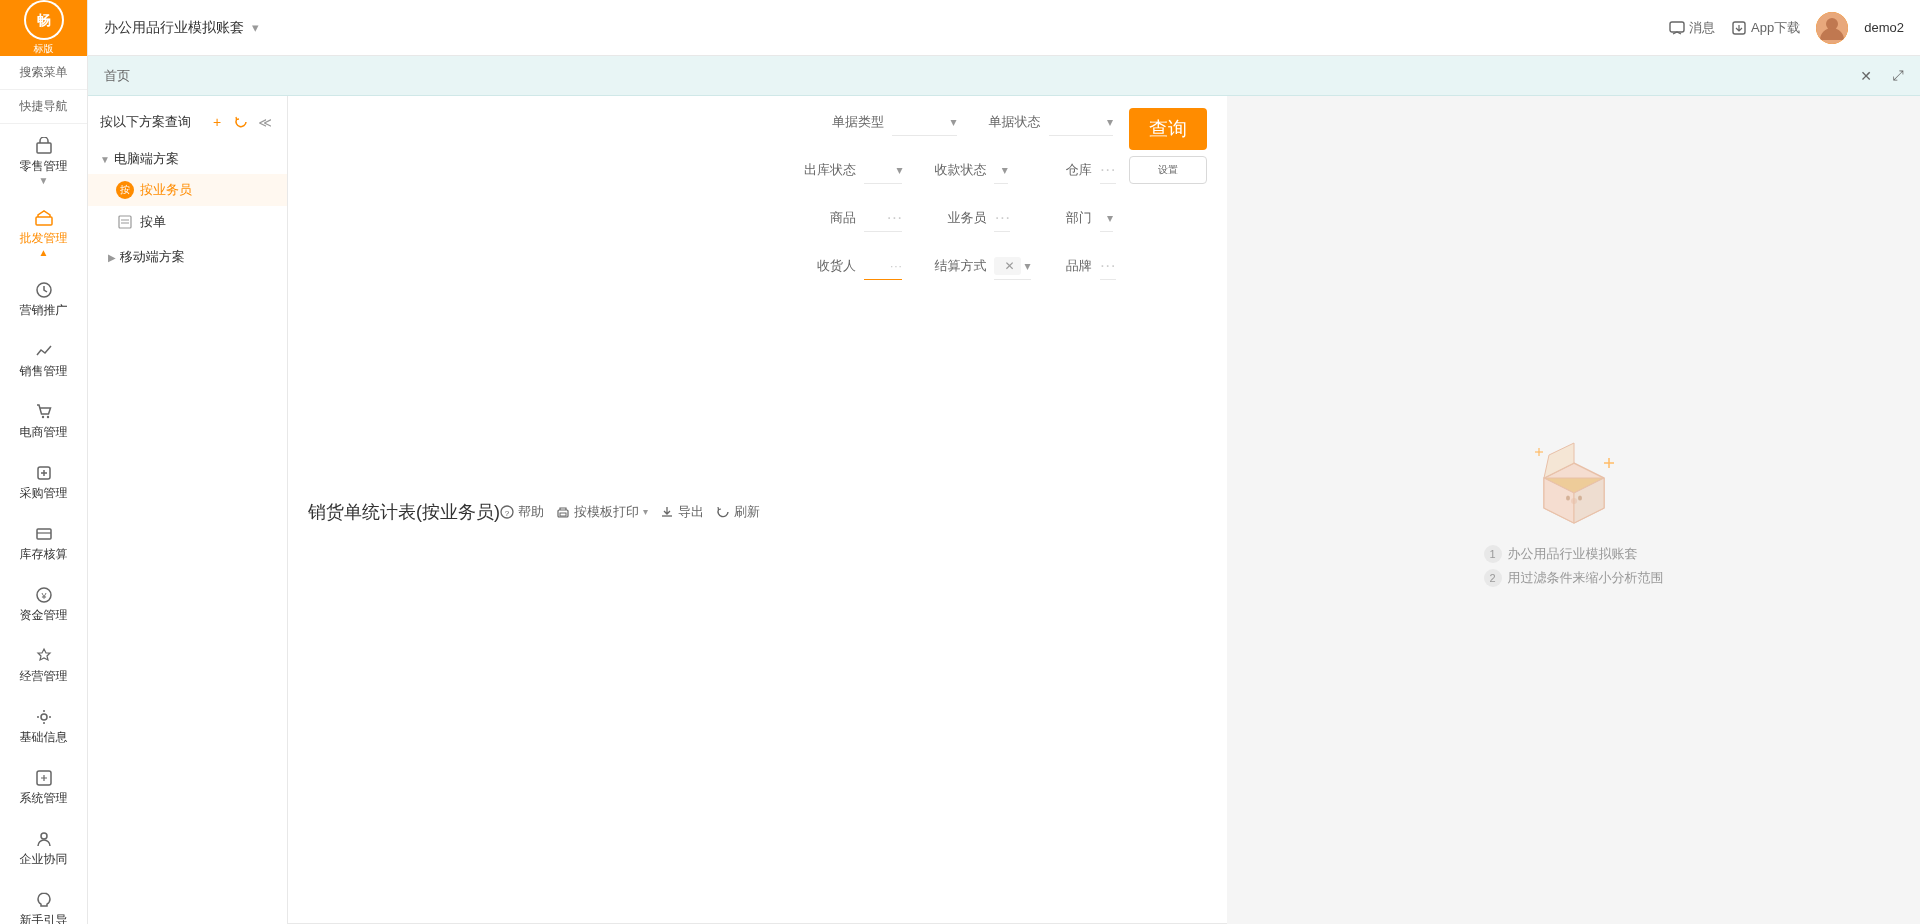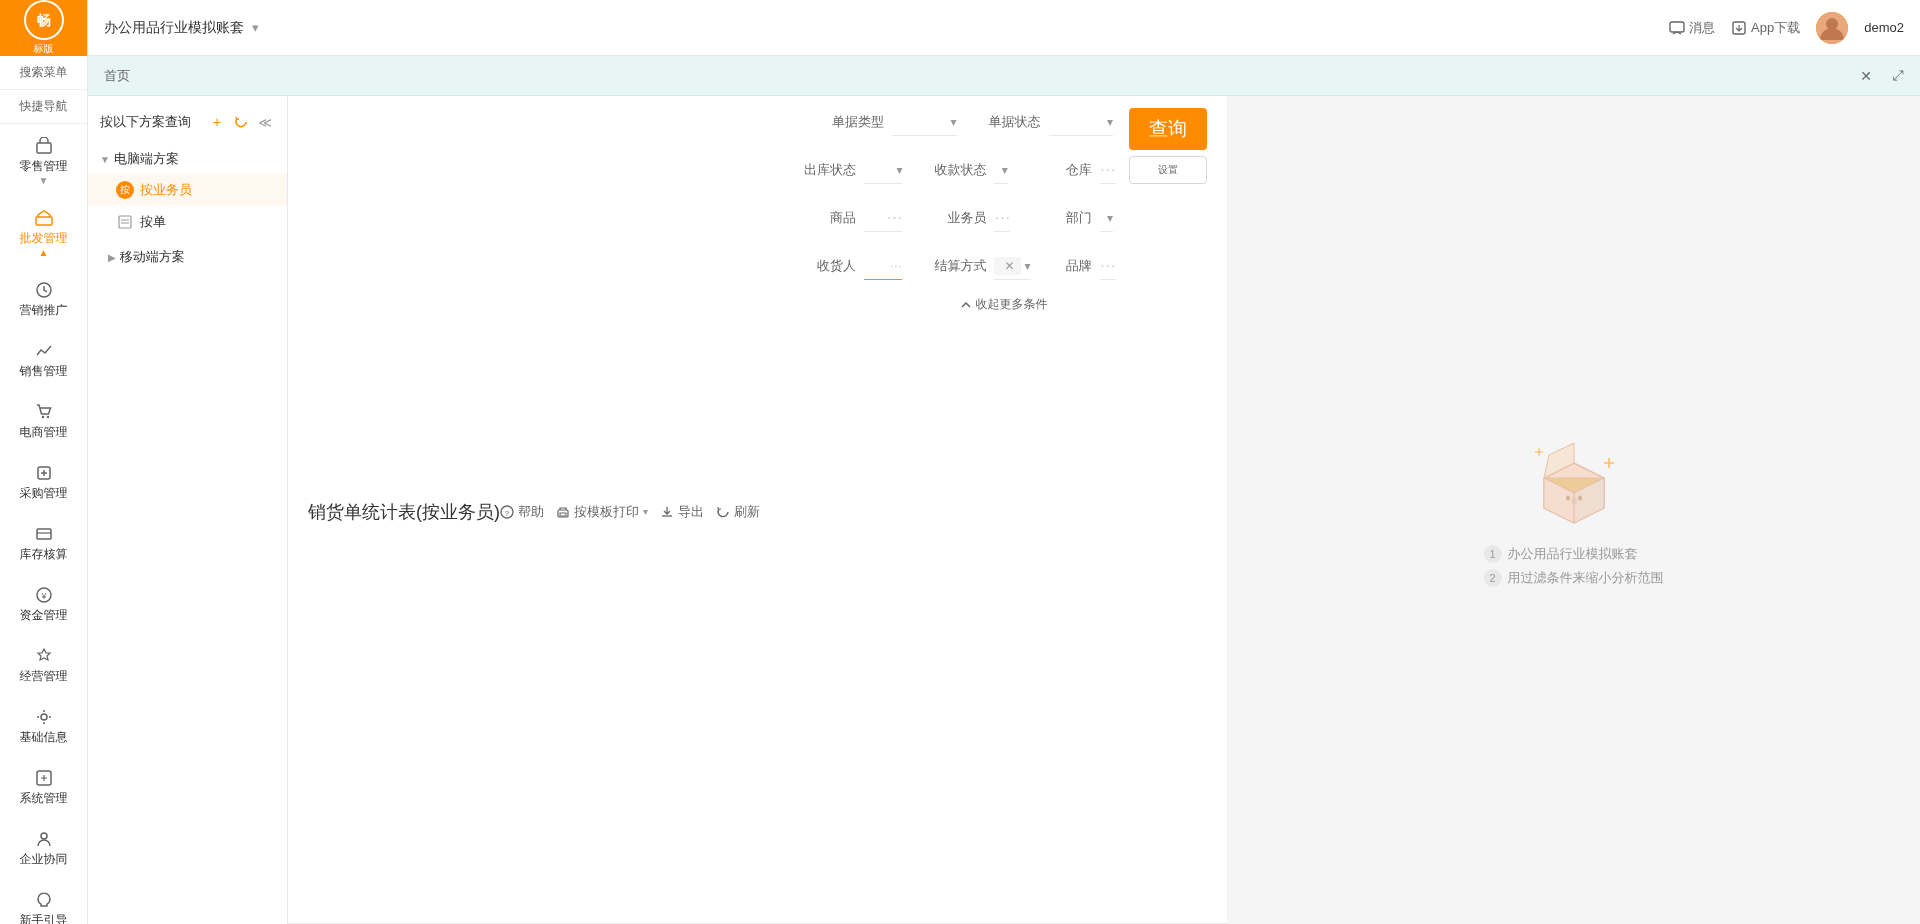--- a/index.html
+++ b/index.html
@@ -486,26 +486,20 @@
               </div>
             </div>
           </div>
 
           <div class="btn-group">
             <button class="query-btn">查询</button>
             <button class="settings-btn">设置</button>
           </div>
         </div>
 
-        <div class="collapse-btn">
-          <svg width="12" height="12" viewBox="0 0 12 12">
-              <polyline points="2,8 6,4 10,8" fill="none" stroke="#666" stroke-width="1.5"></polyline>
-            </svg>
-          <span>收起更多条件</span>
-        </div>
       </div>
 
       <div class="main-content">
         <div class="empty-state">
           <div class="empty-icon">
             <svg width="100" height="100" viewBox="0 0 100 100">
 
               <polygon points="20,45 50,30 80,45 80,75 50,90 20,75" fill="#f5ddd0" stroke="#e8c0a8" stroke-width="1.5"></polygon>
               <polygon points="20,45 50,60 80,45" fill="#eecc99" stroke="#e8c0a8" stroke-width="1"></polygon>
               <polygon points="50,60 50,90 20,75 20,45" fill="#f5ddd0" stroke="#e8c0a8" stroke-width="1"></polygon>

